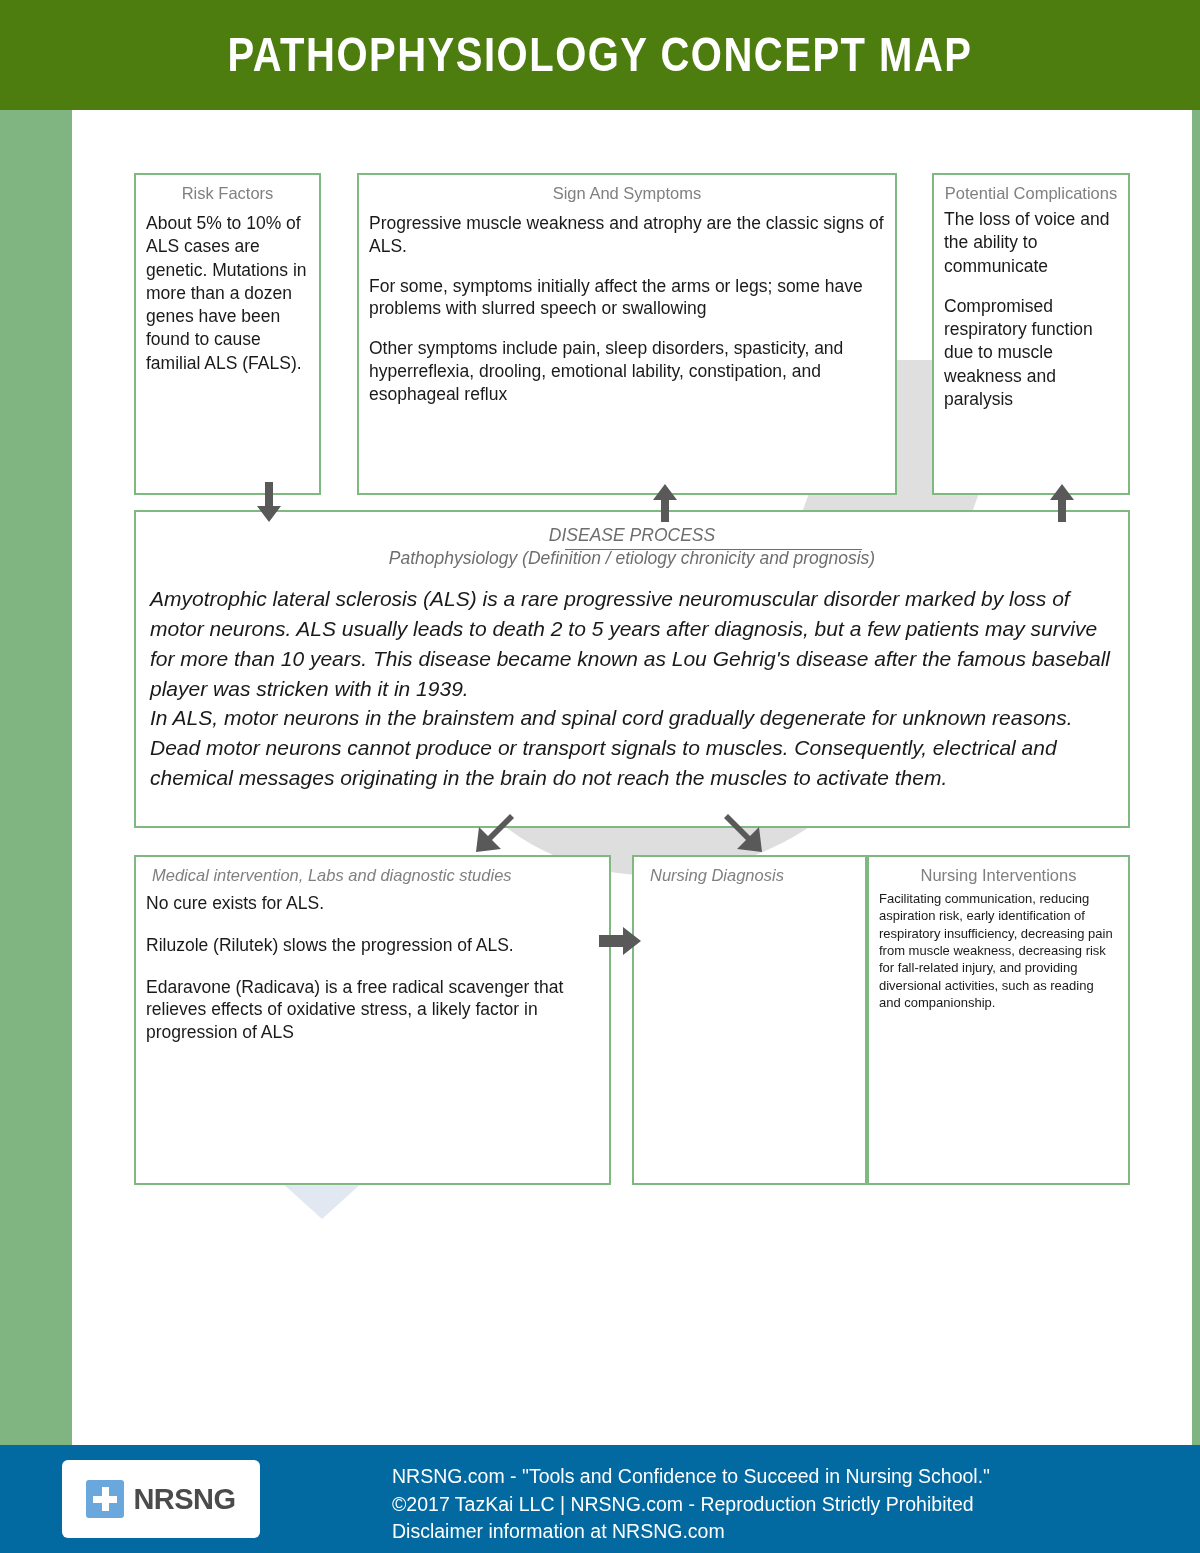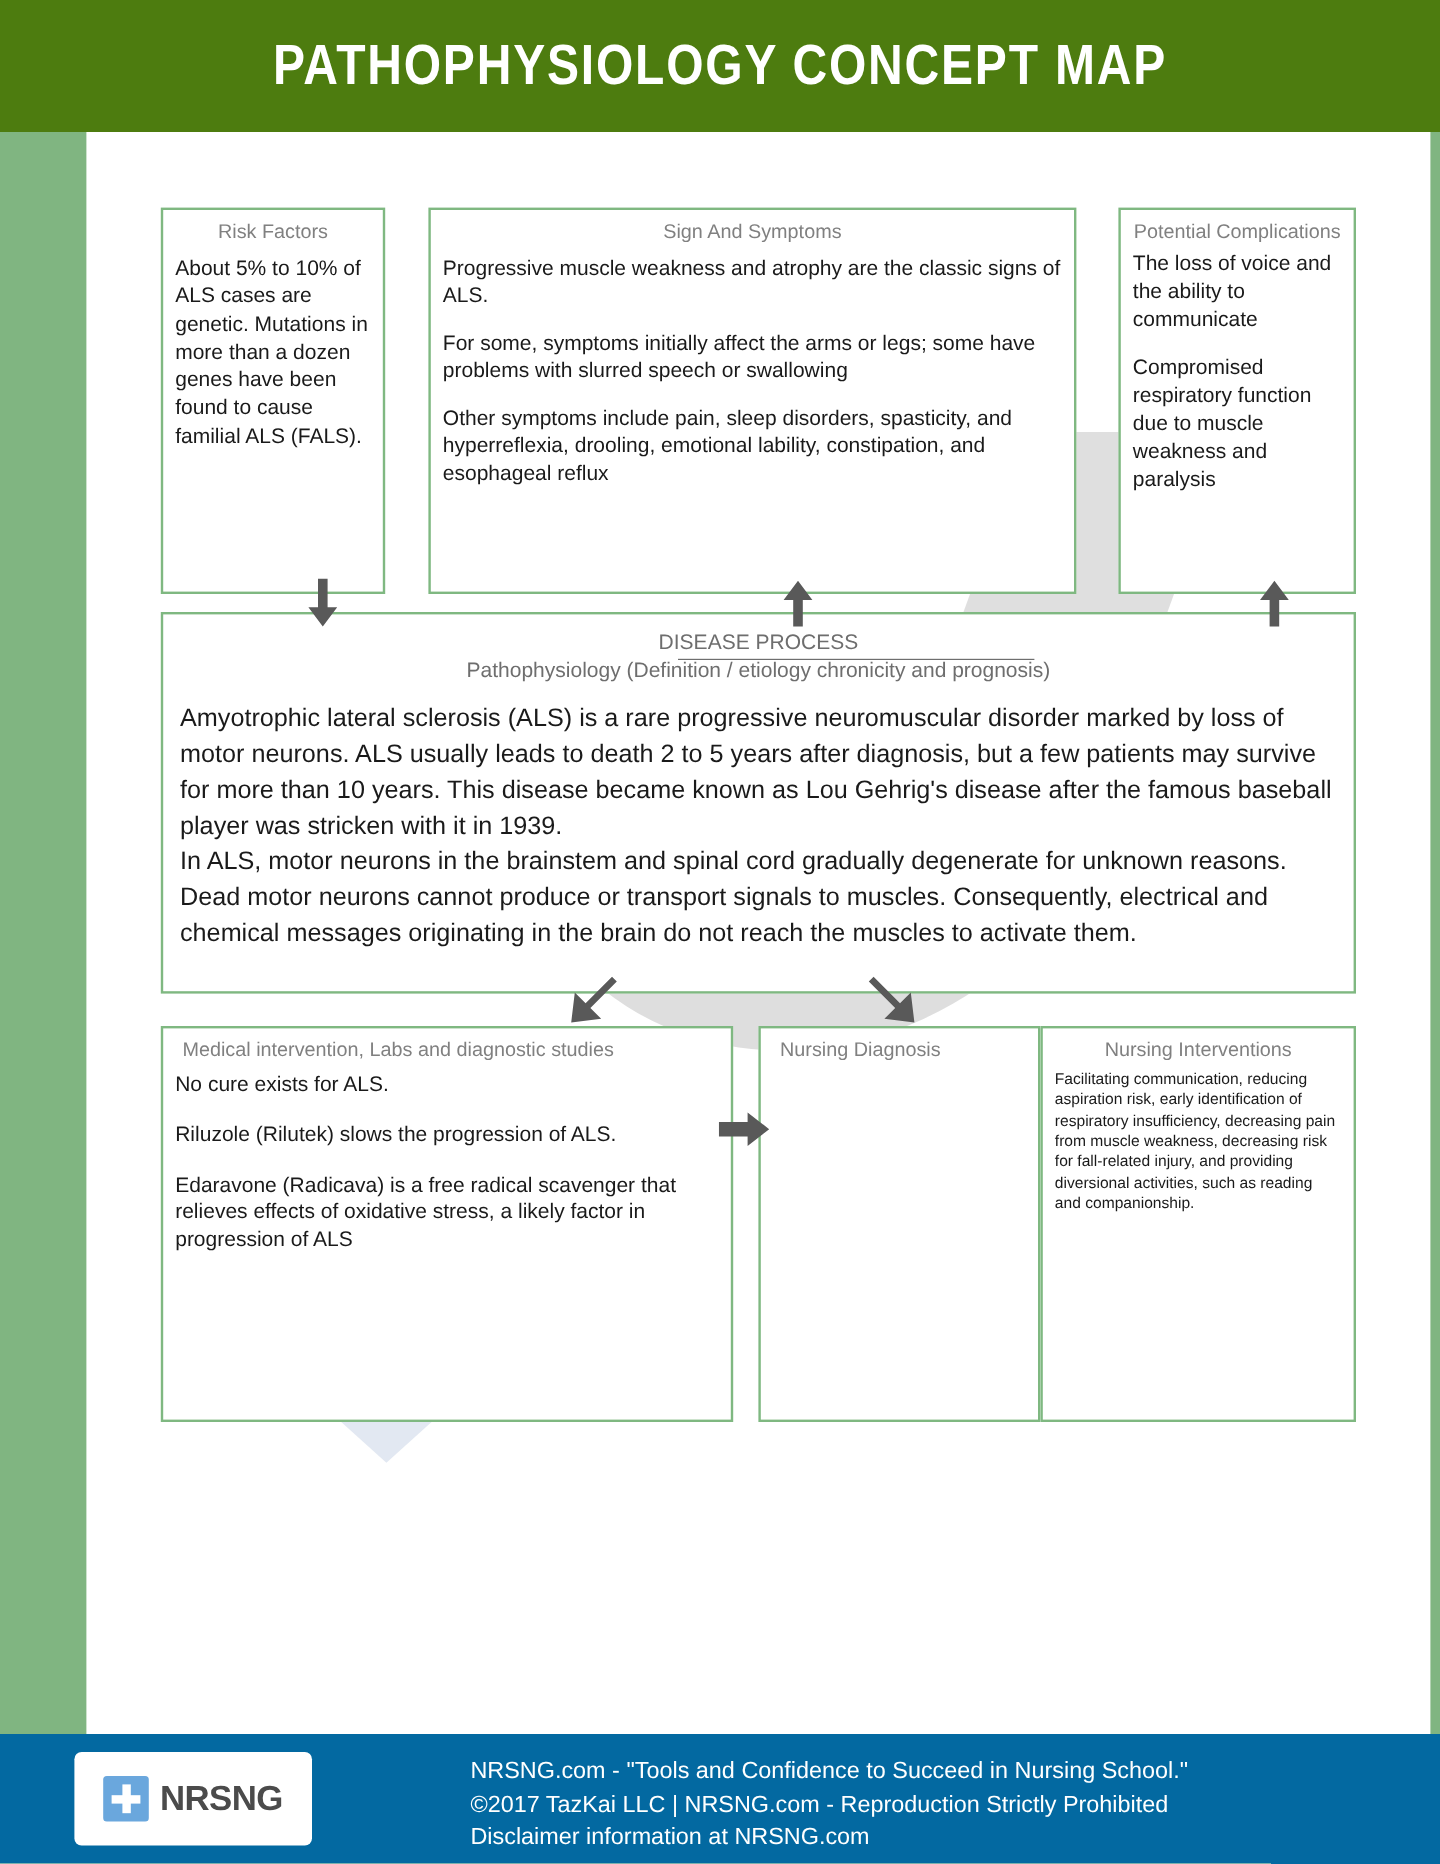--- a/index.html
+++ b/index.html
@@ -94,41 +94,41 @@
     padding: 8px 10px 10px 10px;
   }
   .box-title {
     color: #808080;
     font-size: 16.5px;
     text-align: center;
     line-height: 1.28;
     font-weight: normal;
     margin-bottom: 8px;
   }
-  .box-title.left { text-align: left; padding-left: 4px; }
+  .box-title.left { text-align: left; padding-left: 4px; font-style: italic; }
   .box-body {
     color: #1a1a1a;
     font-size: 17px;
     line-height: 1.30;
   }
   .box-body p { margin: 0 0 17px 0; }
   .box-body p:last-child { margin-bottom: 0; }
 
   
   #risk-factors       { left: 62px;  top: 63px;  width: 187px; height: 322px; }
   #risk-factors .box-body { font-size: 17.5px; line-height: 1.33; }
 
   #signs-symptoms     { left: 285px; top: 63px;  width: 540px; height: 322px; }
   #signs-symptoms .box-body { font-size: 17.5px; }
 
   #potential-complications { left: 860px; top: 63px; width: 198px; height: 322px; }
   #potential-complications .box-body { font-size: 17.5px; line-height: 1.33; }
   #potential-complications .box-title { margin-bottom: 4px; }
 
-  #disease-process    { left: 62px;  top: 400px; width: 996px; height: 318px; padding: 12px 14px; }
+  #disease-process    { left: 62px;  top: 400px; width: 996px; height: 318px; padding: 12px 14px; font-style: italic; }
   #disease-process .dp-head {
     color: #6e6e6e;
     font-size: 17.5px;
     text-align: center;
     line-height: 1.32;
   }
   #disease-process .dp-sub {
     position: relative;
     display: inline-block;
   }

